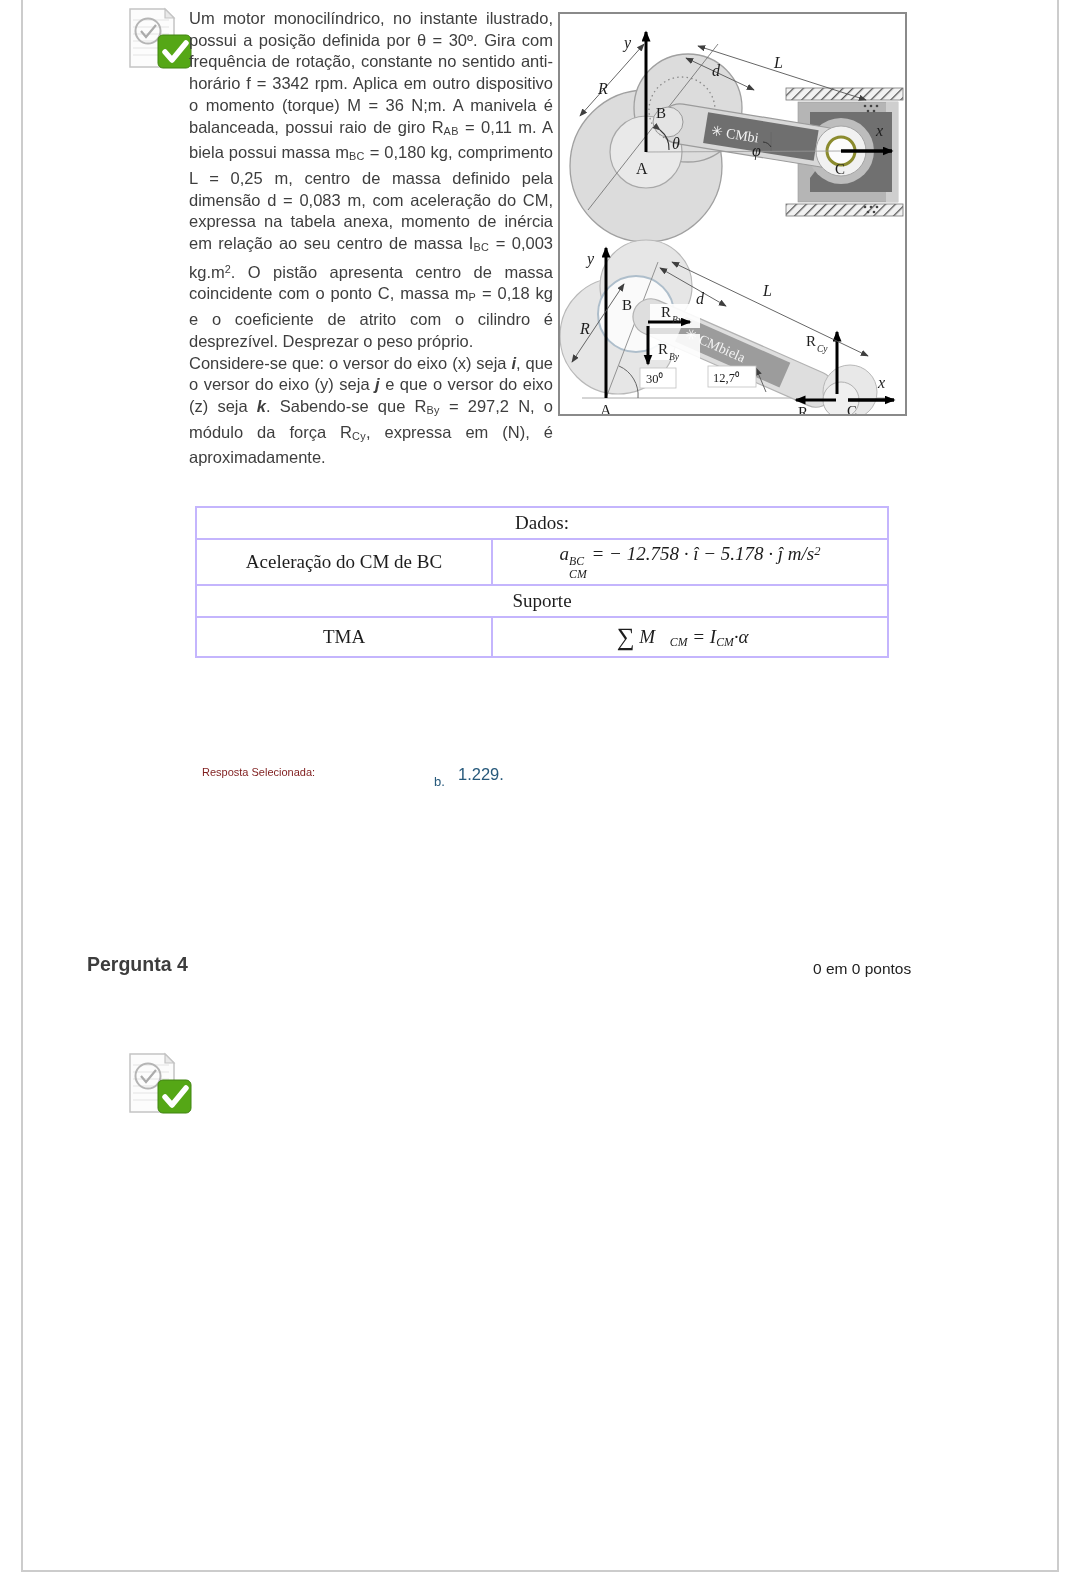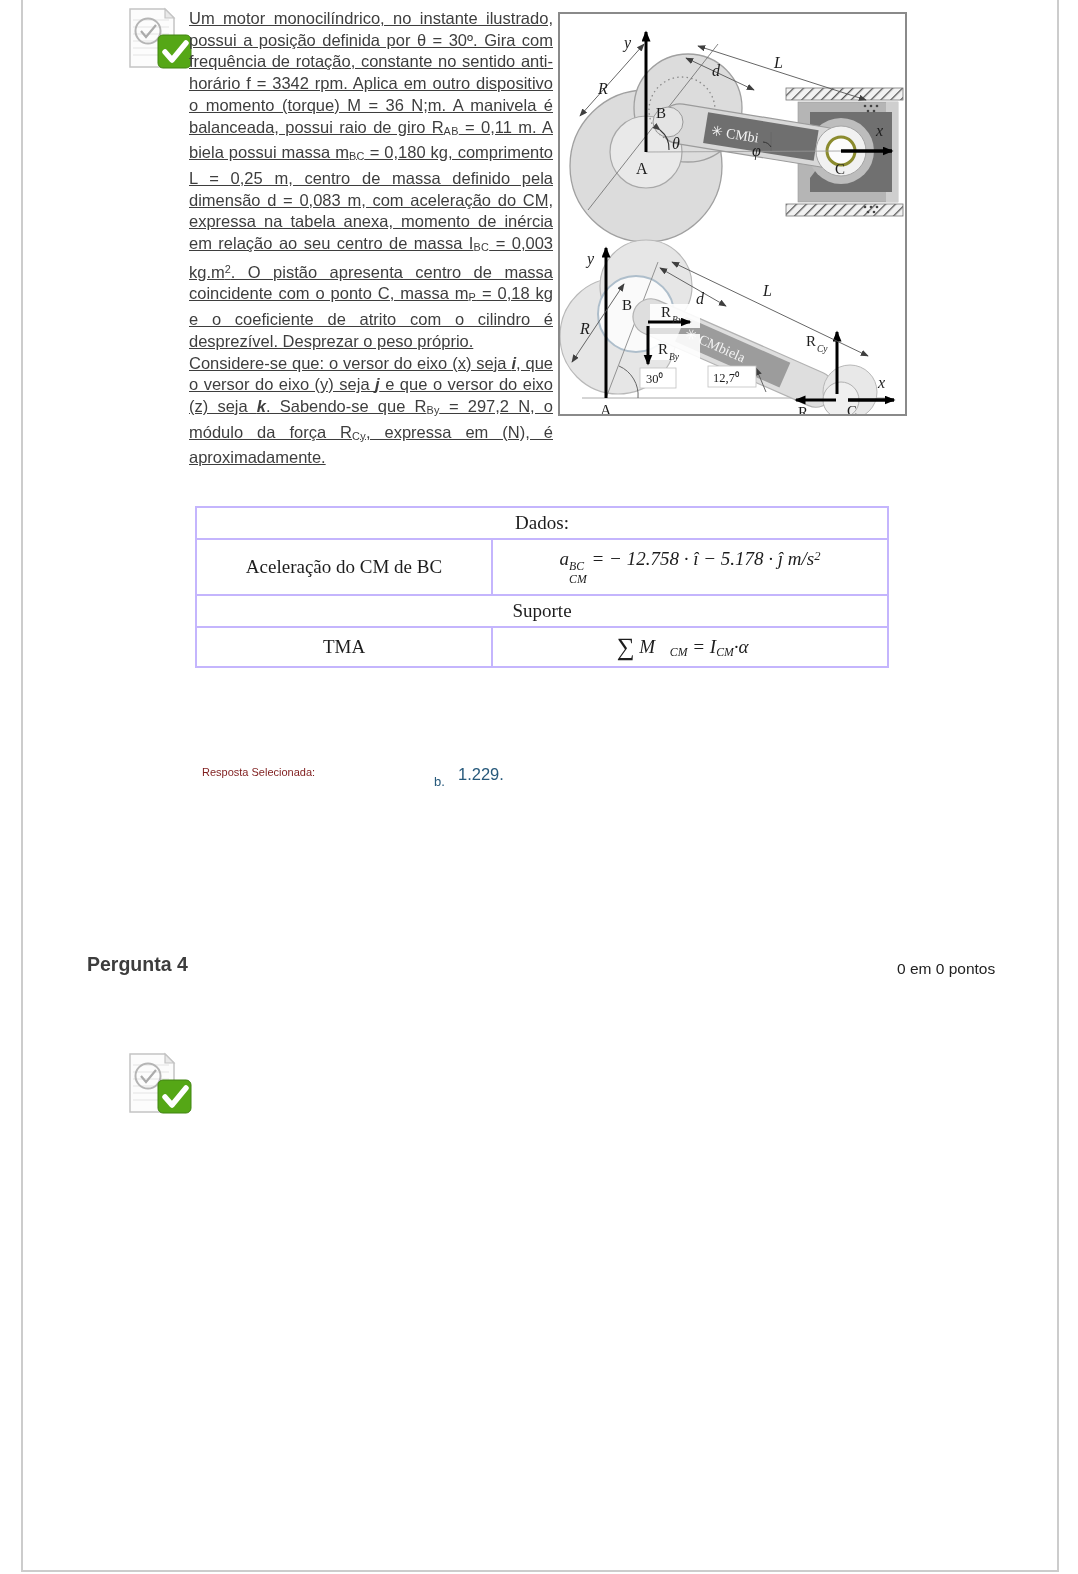--- a/index.html
+++ b/index.html
@@ -4,21 +4,21 @@
 <style>
   html,body{margin:0;padding:0;background:#fff;}
   body{width:1078px;height:1574px;position:relative;font-family:"Liberation Sans",sans-serif;}
   .page{position:absolute;left:21px;top:0;width:1038px;height:1572px;box-sizing:border-box;
         border-left:2px solid #cccccc;border-right:2px solid #cccccc;border-bottom:2px solid #cccccc;background:#fff;}
   .abs{position:absolute;}
 
   
   .text-wrap{position:absolute;left:166px;top:8px;width:718px;text-align:justify;
              font-size:16.5px;line-height:21.7px;color:#3e3e3e;}
-  .text-wrap p{margin:0;text-decoration:underline;}
+  .text-wrap p{margin:0;}
   .fig-float{float:right;width:349px;height:404px;margin:4px 0 8px 5px;border:2px solid #8a8a8a;
              box-sizing:border-box;background:#fff;}
   sub{font-size:66%;vertical-align:-2px;letter-spacing:.3px;}
   sup{font-size:66%;vertical-align:5px;}
   .bi{font-weight:bold;font-style:italic;}
 
   
   table.dados{border-collapse:collapse;table-layout:fixed;width:692px;
               font-family:"Liberation Serif",serif;color:#1d1d1d;}
   table.dados td{border:2px solid #c4b5fd;text-align:center;font-size:19px;padding:2px 4px;}
@@ -223,21 +223,21 @@
 
   <table class="dados abs" style="left:172px;top:506px;">
     <colgroup>
         <col style="width:296px">
         <col style="width:396px">
       </colgroup>
     <tbody>
         <tr style="height:32px">
       <td colspan="2">Dados:</td>
     </tr>
-    <tr style="height:56px">
+    <tr style="height:46px">
       <td>Aceleração do CM de BC</td>
       <td class="frm">
         <i>a</i><span class="supsub">
               <span>BC</span>
               <span>CM</span>
             </span>
         <span>= − 12.758 · î − 5.178 · ĵ m/s</span><sup>2</sup>
       </td>
     </tr>
     <tr style="height:32px">
@@ -251,21 +251,21 @@
       </td>
     </tr>
   </tbody>
     </table>
 
   <div class="abs resp-label" style="left:171px;top:766px;">Resposta Selecionada:</div>
   <div class="abs ans-letter" style="left:411px;top:774px;">b.</div>
   <div class="abs ans-value" style="left:435px;top:765px;">1.229.</div>
 
   <div class="abs q-title" style="left:64px;top:953px;">Pergunta 4</div>
-  <div class="abs q-points" style="left:874px;top:960px;">0 em 0 pontos</div>
+  <div class="abs q-points" style="left:790px;top:960px;">0 em 0 pontos</div>
 
   <div class="abs" style="left:104px;top:1051px;width:66px;height:64px;">
     <svg width="66" height="64" viewBox="0 0 66 64">
       <path d="M3,3 h35 l9,9 v49 h-44 z" fill="#fcfcfc" stroke="#c4c4c4" stroke-width="1.5"></path>
       <path d="M38,3 v9 h9 z" fill="#e9e9e9" stroke="#c4c4c4" stroke-width="1.2"></path>
       <g stroke="#e3e3e3" stroke-width="1.2">
         <line x1="6" y1="14" x2="42" y2="14"></line>
           <line x1="6" y1="21" x2="42" y2="21"></line>
         <line x1="6" y1="28" x2="42" y2="28"></line>
           <line x1="6" y1="35" x2="42" y2="35"></line>

